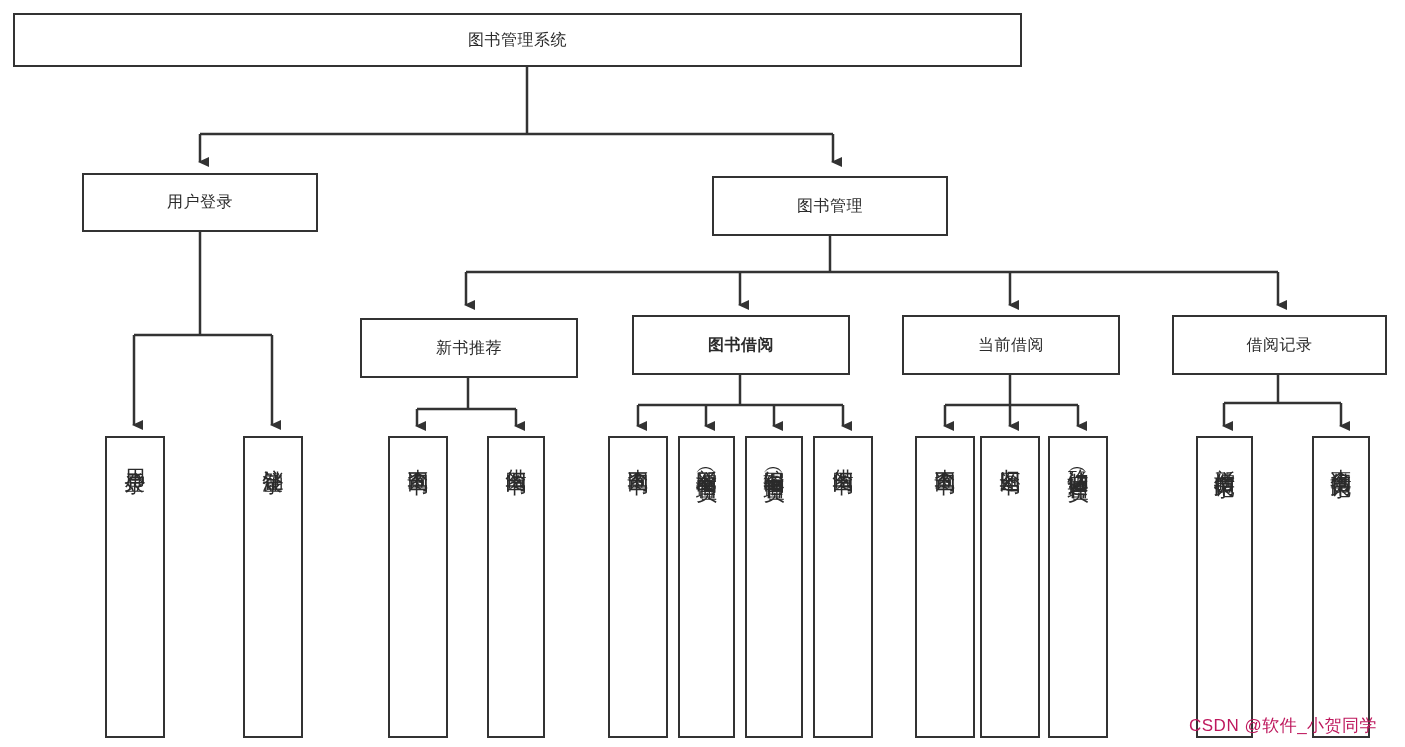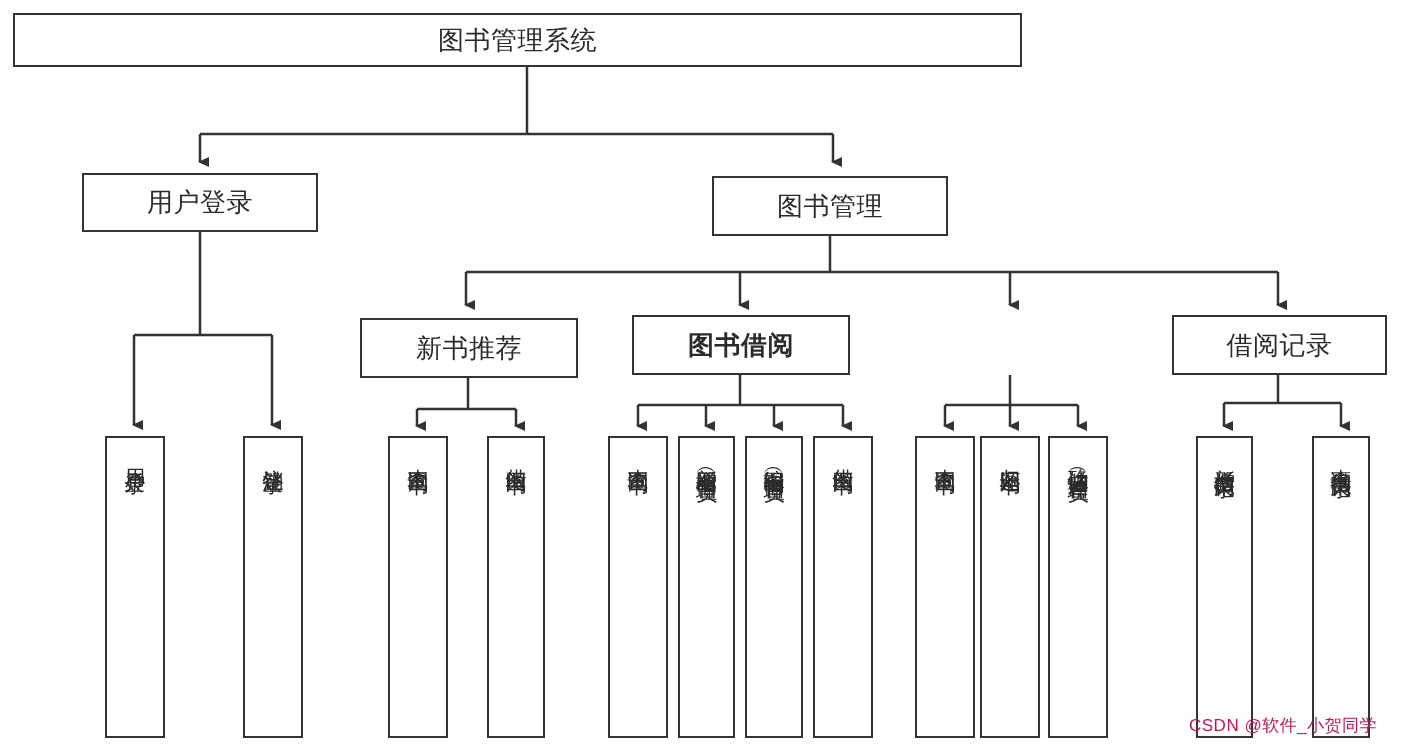--- a/index.html
+++ b/index.html
@@ -30,21 +30,21 @@
     position: absolute;
     box-sizing: border-box;
     background: #ffffff;
     border: 2.5px solid #333333;
     display: flex;
     align-items: center;
     justify-content: center;
     text-align: center;
   }
   .node .lbl {
-    font-size: 26px;
+    font-size: 16px;
     line-height: 1.18;
     letter-spacing: 0.5px;
     color: #2b2b2b;
     white-space: nowrap;
   }
   
   .node.vert {
     align-items: flex-start;
     padding-top: 14px;
   }
@@ -136,20 +136,23 @@
   </div>
 
   <div class="node" style="left:360px; top:318px; width:218px; height:60px;">
     <span class="lbl">新书推荐</span>
   </div>
 
   <div class="node" style="left:632px; top:315px; width:218px; height:60px;font-weight:bold;">
     <span class="lbl">图书借阅</span>
   </div>
 
+  <div class="node" style="left:902px; top:315px; width:218px; height:60px;">
+    <span class="lbl">当前借阅</span>
+  </div>
 
   <div class="node" style="left:1172px; top:315px; width:215px; height:60px;">
     <span class="lbl">借阅记录</span>
   </div>
 
   <div class="node vert" style="left:105px; top:436px; width:60px; height:302px;">
     <span class="lbl">用户登录</span>
   </div>
 
   <div class="node vert" style="left:243px; top:436px; width:60px; height:302px;">

